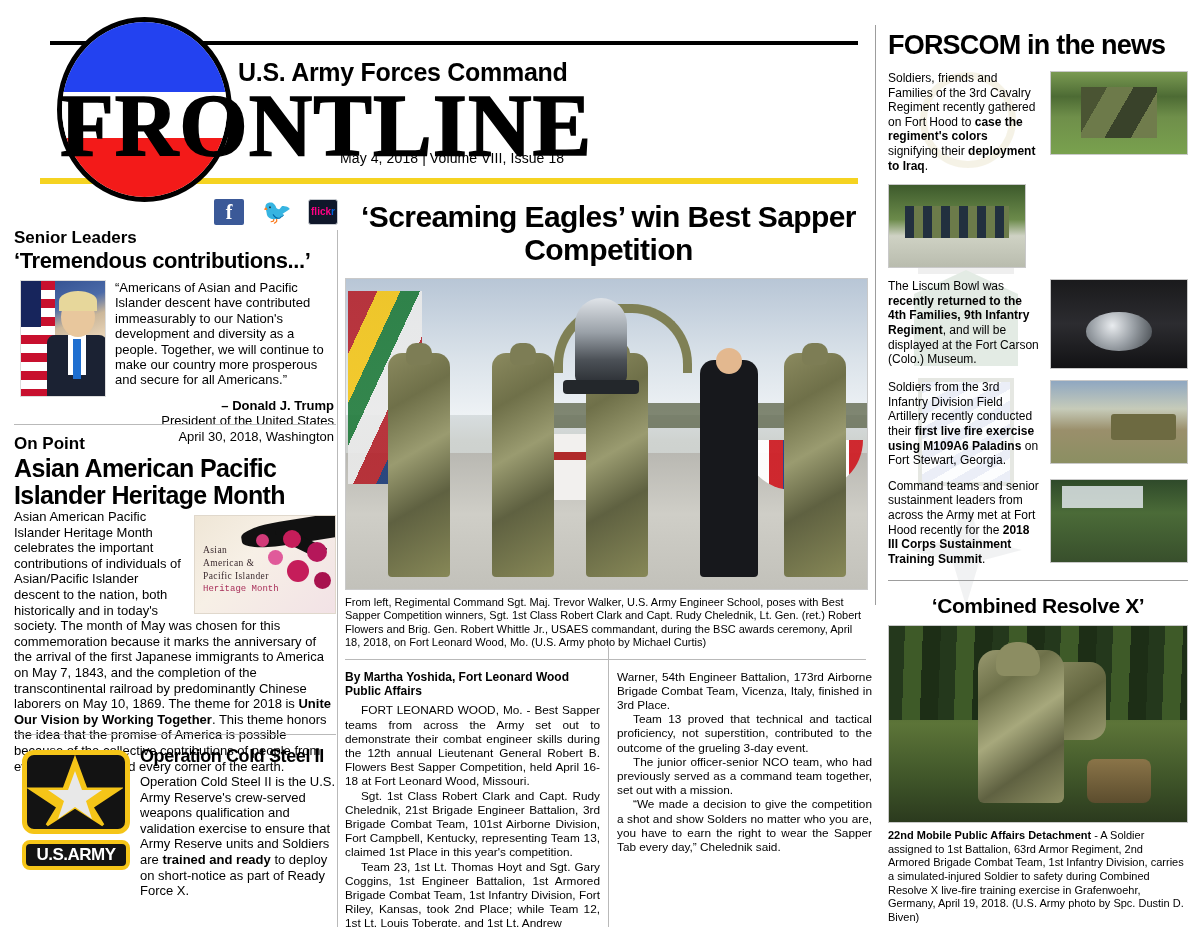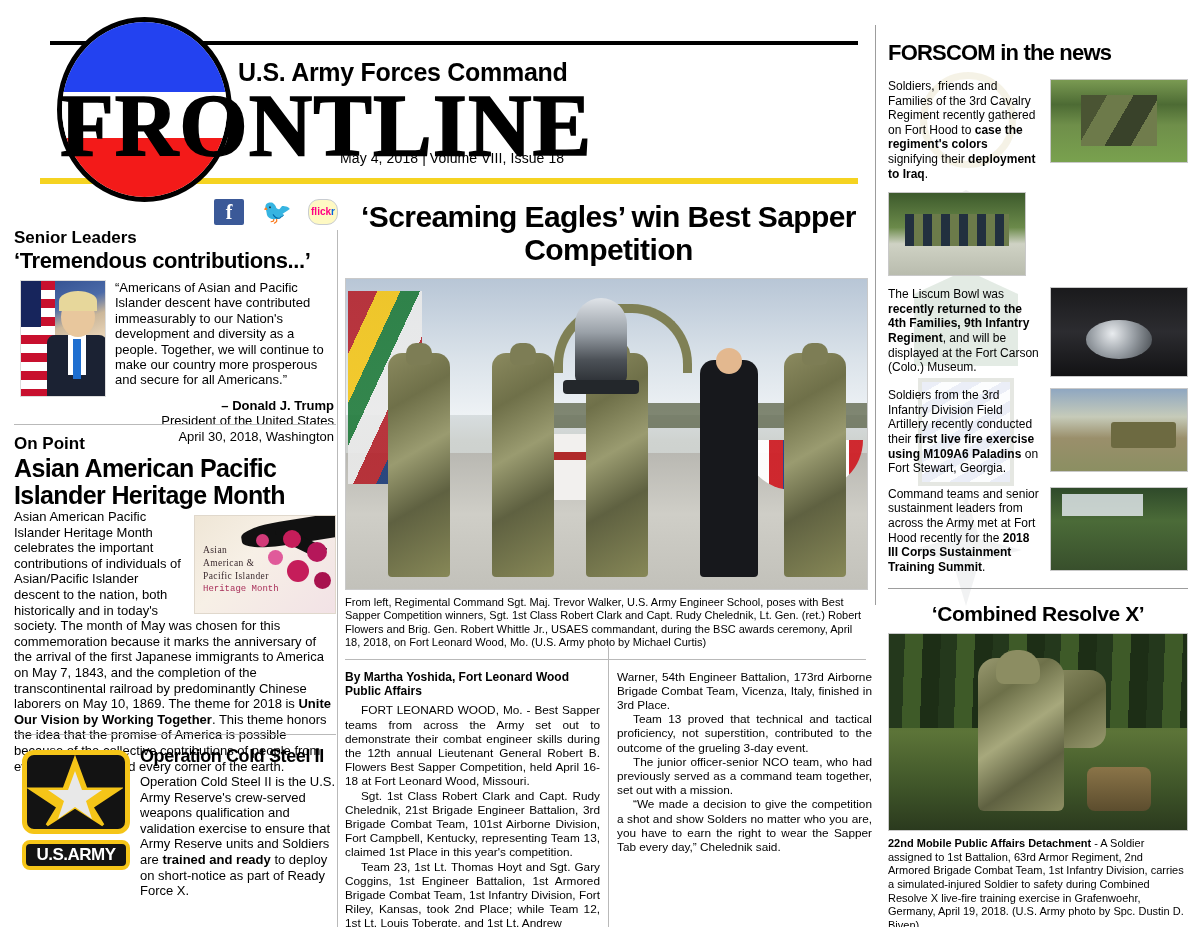--- a/index.html
+++ b/index.html
@@ -24,21 +24,21 @@
     letter-spacing:1px;-webkit-text-stroke:1.5px #000;}
   .mh-sub{position:absolute;left:340px;top:150px;font-size:14px;letter-spacing:0.1px;}
 
   
   .leftcol{position:absolute;left:14px;top:196px;width:322px;height:731px;}
   .social{position:absolute;left:200px;top:3px;width:124px;height:28px;}
   .soc{position:absolute;top:0;width:30px;height:26px;}
   .soc-fb{left:0;background:#3b5998;border-radius:2px;color:#fff;font-weight:bold;font-size:20px;
     font-family:"Liberation Serif",serif;text-align:center;line-height:26px;}
   .soc-tw{left:48px;background:transparent;color:#4ab3f4;font-size:24px;text-align:center;line-height:26px;}
-  .soc-fl{left:94px;background:#fef9c3;border:1px solid #c8ccd1;border-radius:11px;
+  .soc-fl{left:94px;background:#0f172a;border:1px solid #c8ccd1;border-radius:3px;
     box-sizing:border-box;font-size:10px;font-weight:bold;text-align:center;line-height:24px;}
   .soc-fl i{font-style:normal;color:#ff0084;}
   .soc-fl b{color:#0063dc;}
 
   .kicker{font-size:17px;font-weight:bold;line-height:20px;}
   .sl-head{font-size:22px;font-weight:bold;line-height:25px;letter-spacing:-0.4px;margin-top:0;}
   .hr-thin{height:1px;background:#b9b9b9;width:100%;}
 
   .quote-wrap{position:absolute;left:0;top:84px;width:322px;}
   .trump-photo{position:absolute;left:6px;top:0;width:84px;height:115px;
@@ -123,21 +123,21 @@
 
   .article{margin-top:10px;width:527px;display:flex;gap:17px;}
   .acol{width:255px;font-size:11.8px;line-height:14.2px;text-align:justify;}
   .byline{font-weight:bold;font-size:12px;line-height:14.4px;margin-bottom:5px;text-align:left;}
   .acol p{margin:0;text-indent:16px;}
   .col-div{position:absolute;left:608px;top:640px;width:1px;height:287px;background:#b9b9b9;}
 
   
   .vrule-right{position:absolute;left:875px;top:25px;width:1px;height:580px;background:#9d9d9d;}
   .rightcol{position:absolute;left:888px;top:30px;width:300px;}
-  .rc-head{font-size:22px;font-weight:bold;letter-spacing:-0.8px;line-height:30px;margin-top:8px;}
+  .rc-head{font-size:27px;font-weight:bold;letter-spacing:-0.8px;line-height:30px;}
   .rc-watermark{position:absolute;left:6px;top:34px;width:210px;height:560px;z-index:0;opacity:.13;pointer-events:none;}
   .wm1{position:absolute;left:26px;top:8px;width:96px;height:96px;border-radius:50%;
     border:7px solid #b8a24a;box-sizing:border-box;}
   .wm2{position:absolute;left:24px;top:126px;width:96px;height:84px;background:#8e8e8e;
     clip-path:polygon(50% 0,100% 30%,100% 100%,0 100%,0 30%);}
   .wm2 span{position:absolute;left:0;top:12px;width:100%;text-align:center;font-size:11px;
     font-weight:bold;color:#fff;letter-spacing:1px;margin-top:25px;}
   .wm3{position:absolute;left:20px;top:206px;width:104px;height:96px;background:#2f6b35;
     clip-path:polygon(50% 0,100% 25%,100% 100%,0 100%,0 25%);}
   .wm4{position:absolute;left:24px;top:314px;width:96px;height:108px;

